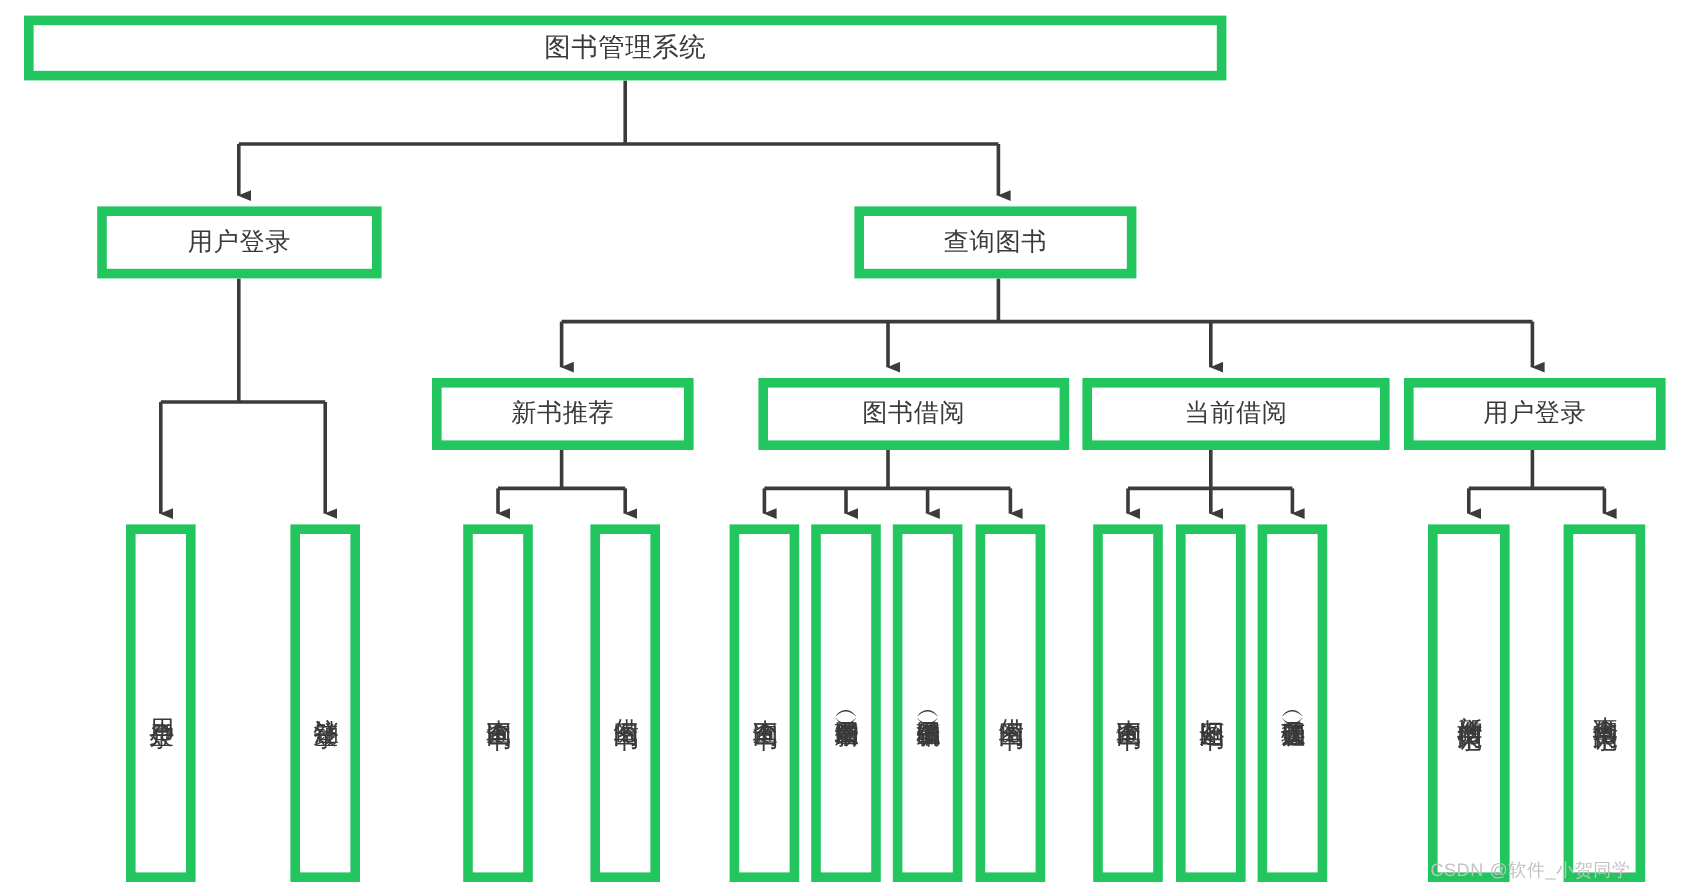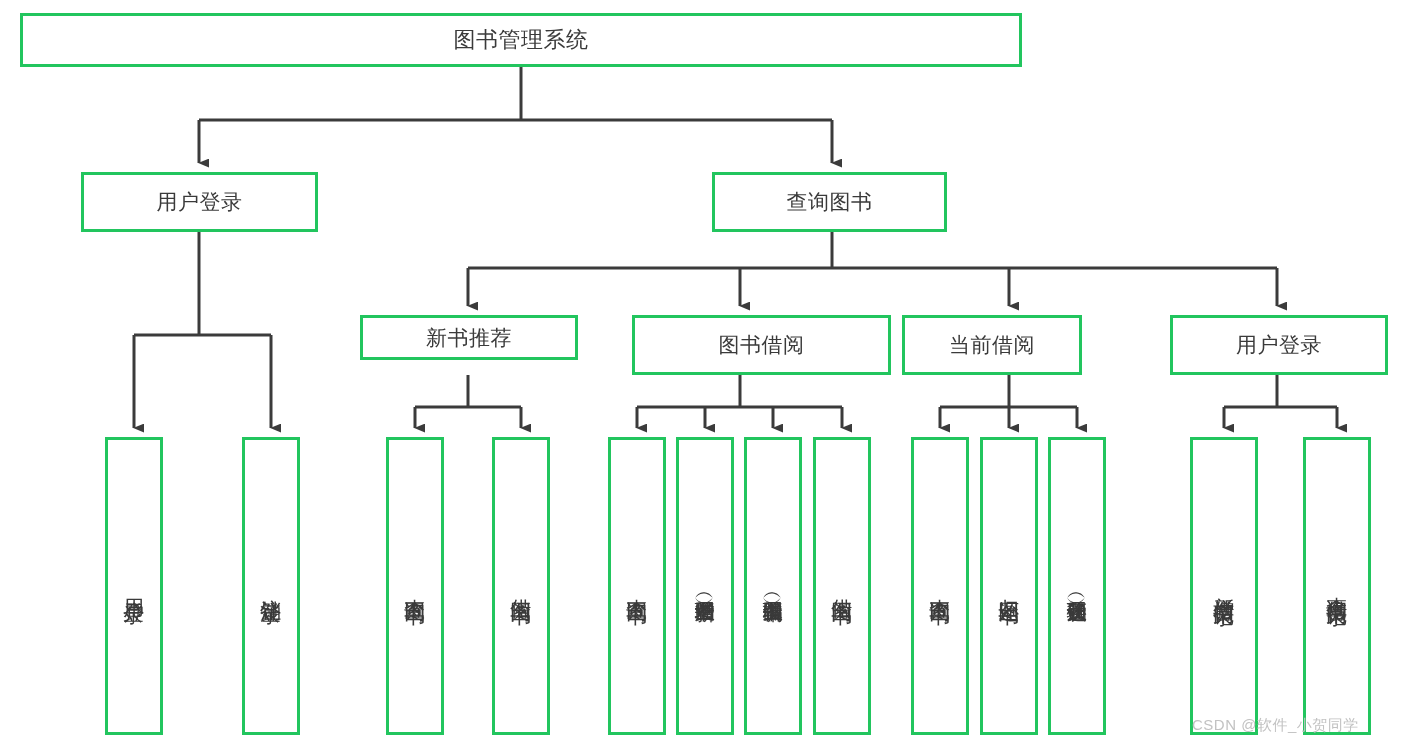--- a/index.html
+++ b/index.html
@@ -21,21 +21,21 @@
   #diagram-svg {
     position: absolute;
     left: 0;
     top: 0;
     width: 1405px;
     height: 747px;
   }
   .node-box {
     position: absolute;
     box-sizing: border-box;
-    border: 3px solid #22c55e;
+    border: 8px solid #22c55e;
     background: #ffffff;
     display: flex;
     align-items: center;
     justify-content: center;
     overflow: hidden;
   }
   .node-label-h {
     font-size: 21px;
     line-height: 1.1;
     letter-spacing: 0.5px;
@@ -132,27 +132,27 @@
     <span class="node-label-h">图书管理系统</span>
   </div>
 
   <div class="node-box" style="left:81px; top:172px; width:237px; height:60px;">
     <span class="node-label-h">用户登录</span>
   </div>
   <div class="node-box" style="left:712px; top:172px; width:235px; height:60px;">
     <span class="node-label-h">查询图书</span>
   </div>
 
-  <div class="node-box" style="left:360px; top:315px; width:218px; height:45px;">
+  <div class="node-box" style="left:360px; top:315px; width:218px; height:60px;">
     <span class="node-label-h">新书推荐</span>
   </div>
   <div class="node-box" style="left:632px; top:315px; width:259px; height:60px;">
     <span class="node-label-h">图书借阅</span>
   </div>
-  <div class="node-box" style="left:902px; top:315px; width:180px; height:60px;">
+  <div class="node-box" style="left:902px; top:315px; width:256px; height:60px;">
     <span class="node-label-h">当前借阅</span>
   </div>
   <div class="node-box" style="left:1170px; top:315px; width:218px; height:60px;">
     <span class="node-label-h">用户登录</span>
   </div>
 
   <div class="node-box leaf" style="left:105px; top:437px; width:58px; height:298px;">
     <span class="node-label-v">用户登录</span>
   </div>
   <div class="node-box leaf" style="left:242px; top:437px; width:58px; height:298px;">

